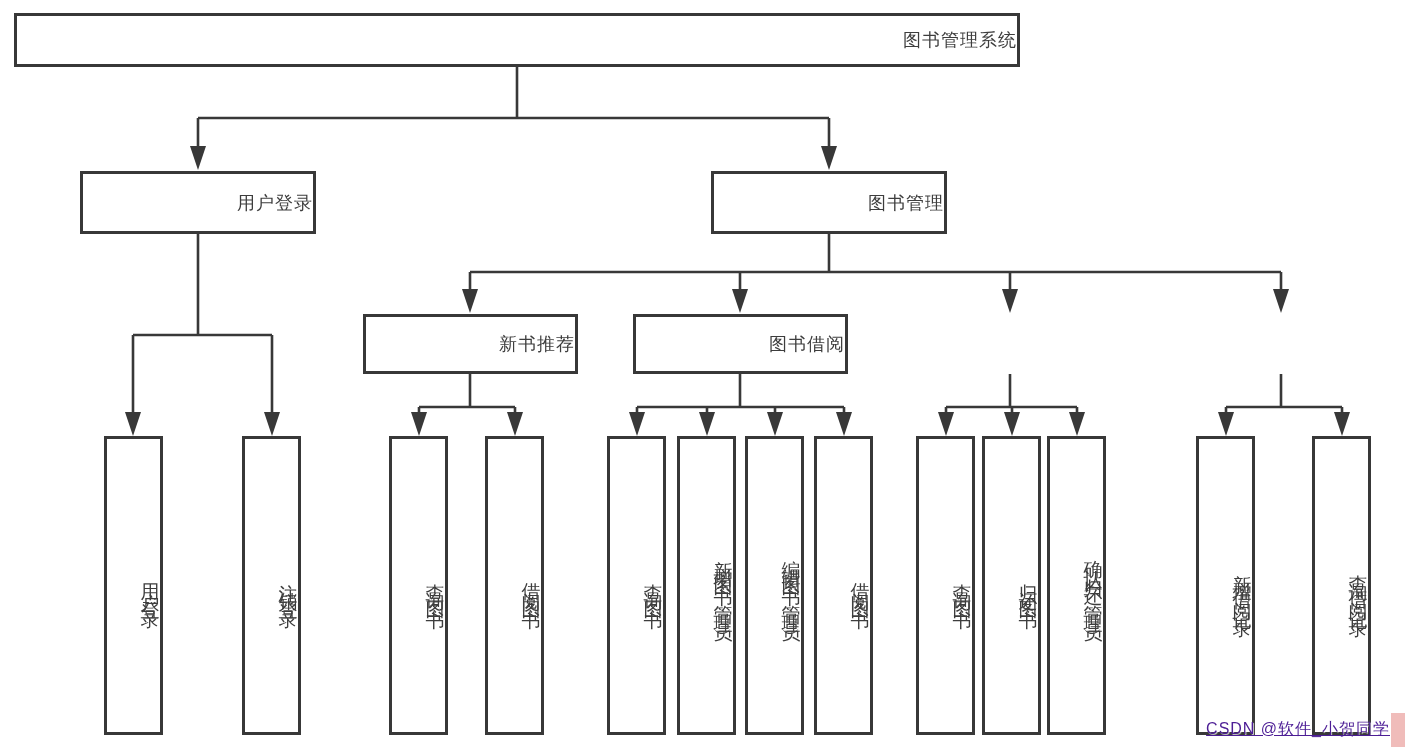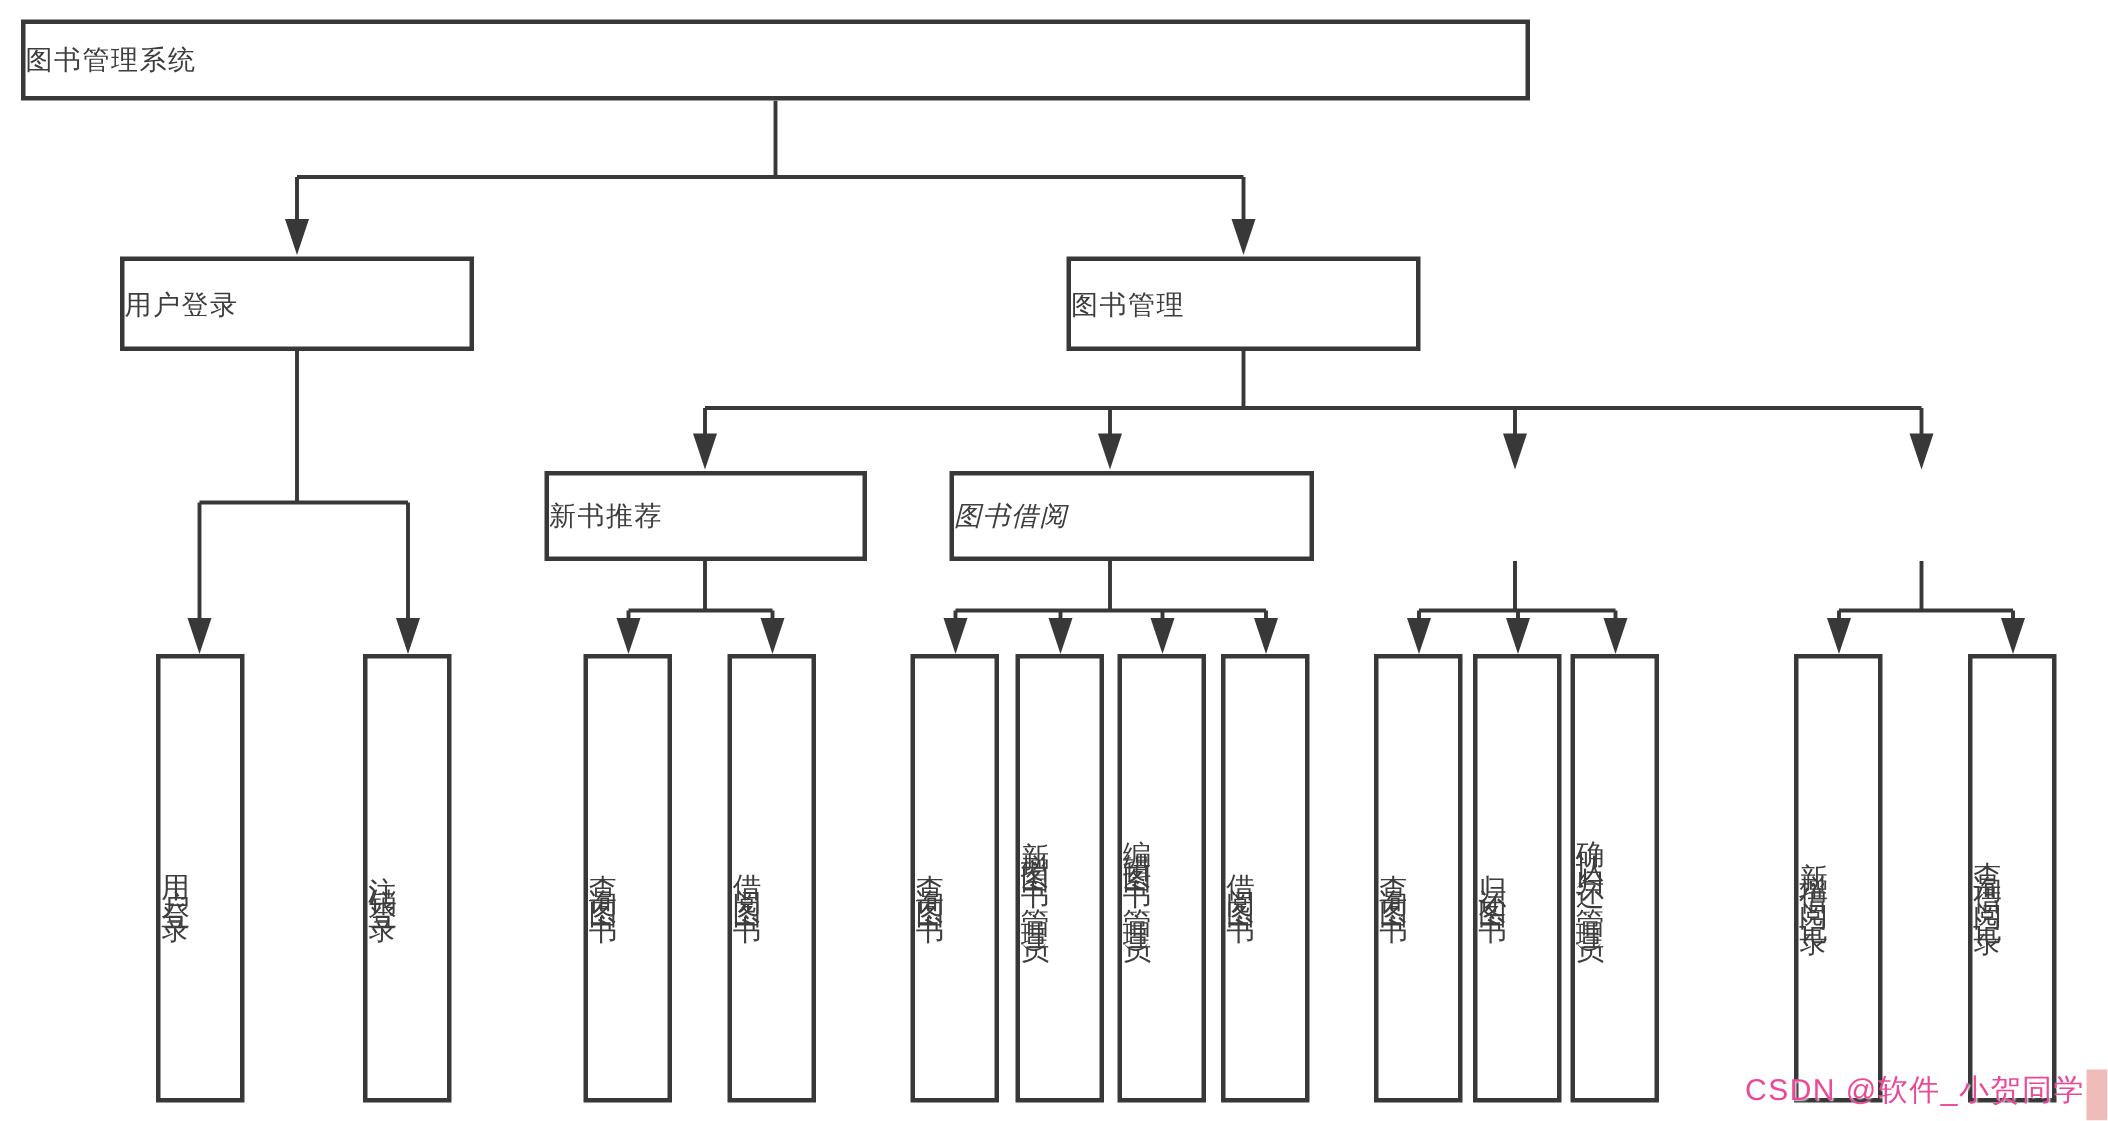--- a/index.html
+++ b/index.html
@@ -19,44 +19,45 @@
     left: 0; top: 0;
     width: 1405px; height: 747px;
   }
   .box {
     position: absolute;
     box-sizing: border-box;
     background: #ffffff;
     border: 3px solid #383838;
     display: flex;
     align-items: center;
-    justify-content: flex-start;
+    justify-content: flex-end;
     color: #3d3d3d;
   }
   .box .lbl {
     font-size: 18px;
     letter-spacing: 1px;
     white-space: nowrap;
   }
   .leaf .lbl {
     writing-mode: vertical-rl;
     text-orientation: mixed;
     font-size: 19px;
     letter-spacing: 9px;
     line-height: 1;
     white-space: nowrap;
   }
   .watermark {
     position: absolute;
     right: 15px;
     bottom: 7px;
-    font-size: 20px;
-    color: #ec4899;
+    font-size: 16px;
+    color: #4c1d95;
     letter-spacing: 1px;
     text-shadow: 1px 1px 1px rgba(255,255,255,0.8);
+    text-decoration: underline;
   }
   .wm-strip {
     position: absolute;
     right: 0;
     bottom: 0;
     width: 14px;
     height: 34px;
     background: #f0bcba;
   }
 </style>
@@ -112,21 +113,21 @@
   <div class="box" style="left:80px; top:171px; width:236px; height:63px;">
     <span class="lbl">用户登录</span>
   </div>
   <div class="box" style="left:363px; top:314px; width:215px; height:60px;">
     <span class="lbl">新书推荐</span>
   </div>
 
   <div class="box" style="left:711px; top:171px; width:236px; height:63px;">
     <span class="lbl">图书管理</span>
   </div>
-  <div class="box" style="left:633px; top:314px; width:243px; height:60px;font-style:italic;">
+  <div class="box" style="left:633px; top:314px; width:215px; height:60px;">
     <span class="lbl">图书借阅</span>
   </div>
 
   <div class="box leaf" style="left:104px; top:436px; width:59px; height:299px;">
     <span class="lbl">用户登录</span>
   </div>
   <div class="box leaf" style="left:242px; top:436px; width:59px; height:299px;">
     <span class="lbl">注销登录</span>
   </div>
 

